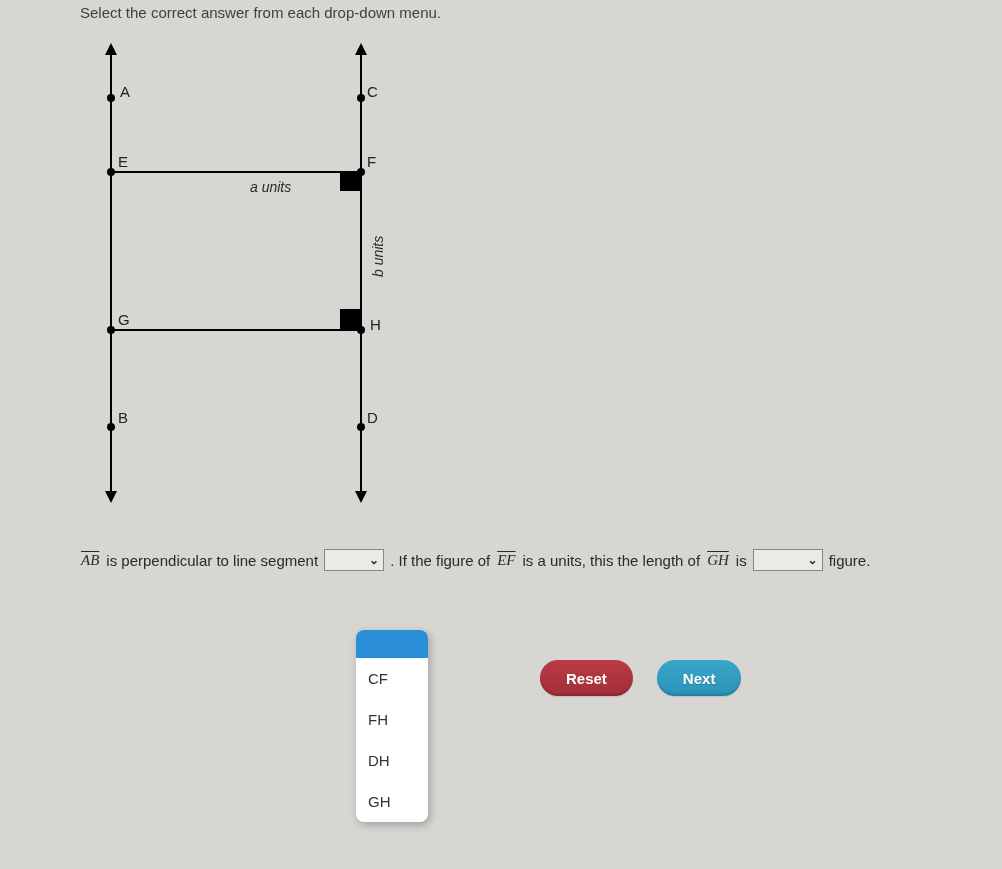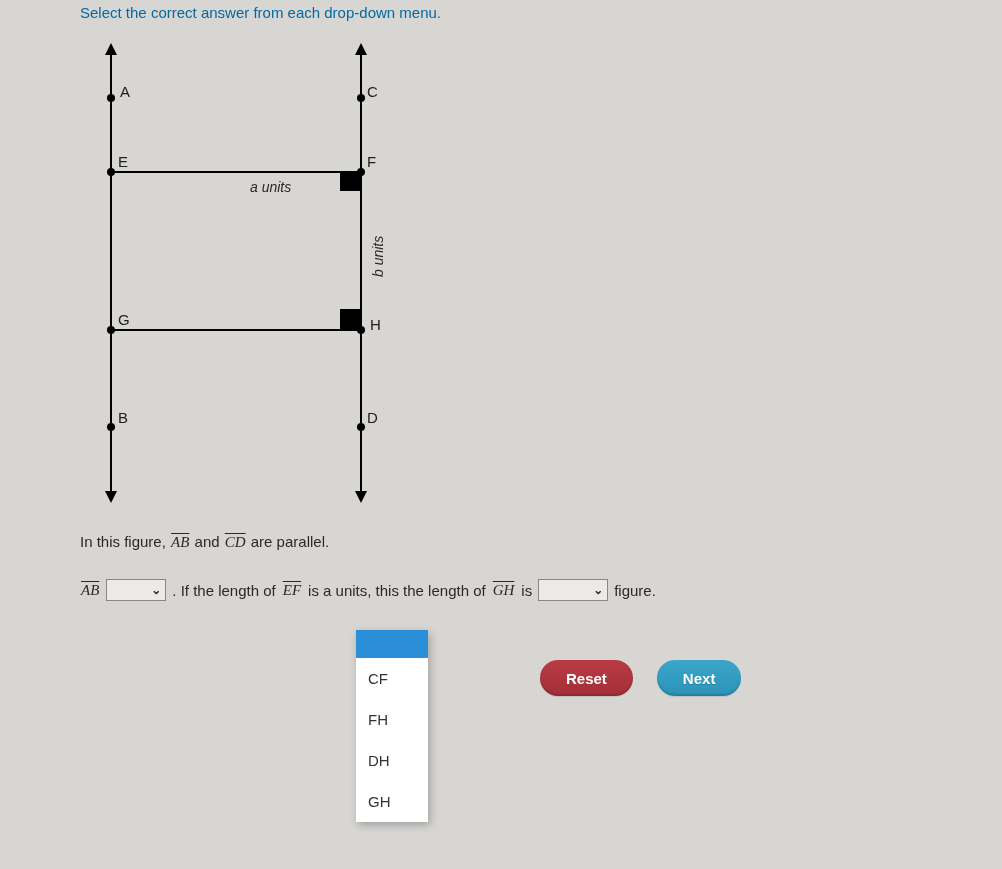--- a/index.html
+++ b/index.html
@@ -11,21 +11,21 @@
     font-size: 15px;
     color: #2a2a2a;
     overflow: hidden;
   }
   .page {
     padding: 0;
   }
   .instruction {
     padding: 4px 0 0 80px;
     font-size: 15px;
-    color: #0369a1;
+    color: #404040;
   }
   .figure-area {
     position: relative;
     width: 420px;
     height: 480px;
     margin: 20px 0 0 70px;
   }
   .vline {
     position: absolute;
     width: 2px;
@@ -117,21 +117,21 @@
     font-size: 12px;
     font-weight: bold;
   }
   .dd-panel {
     position: absolute;
     left: 356px;
     top: 630px;
     width: 72px;
     background: #fff;
     box-shadow: 2px 3px 8px rgba(0,0,0,0.25);
-    border-radius: 0;
+    border-radius: 8px;
     overflow: hidden;
   }
   .dd-opt {
     padding: 12px 12px;
     font-size: 15px;
     color: #333;
     cursor: pointer;
   }
   .dd-opt.sel {
     background: #2a8fd6;
@@ -198,30 +198,28 @@
     <div class="lbl" style="left:297px; top:112px;">F</div>
     <div class="lbl" style="left:48px; top:270px;">G</div>
     <div class="lbl" style="left:300px; top:275px;">H</div>
     <div class="lbl" style="left:48px; top:368px;">B</div>
     <div class="lbl" style="left:297px; top:368px;">D</div>
 
     <div class="units-h" style="left:140px; top:138px;">a units</div>
     <div class="units-v" style="left:300px; top:236px;">b units</div>
   </div>
 
-  <div class="statement">
-    <span>In this figure, </span><span class="overline">AB</span><span> and </span><span class="overline">CD</span><span> are parallel.</span>
-  </div>
 
   <div class="question-row">
     <span class="overline">AB</span>
+    <span> is perpendicular to line segment </span>
     <span class="dd small">
         <span class="chev">⌄</span>
       </span>
-    <span>. If the length of </span>
+    <span>. If the figure of </span>
     <span class="overline">EF</span>
     <span> is a units, this the length of </span>
     <span class="overline">GH</span>
     <span> is </span>
     <span class="dd small2">
         <span class="chev">⌄</span>
       </span>
     <span> figure.</span>
   </div>
 

